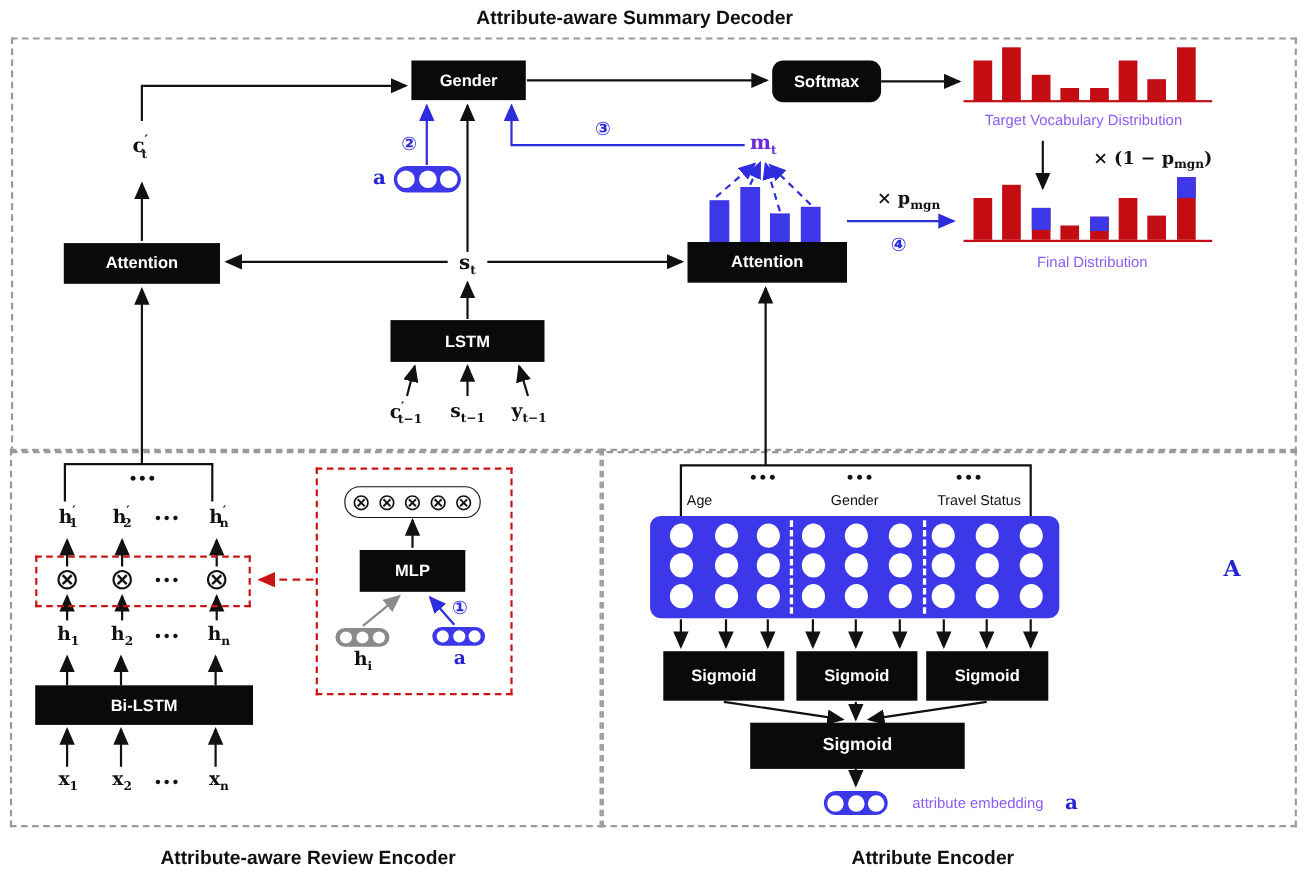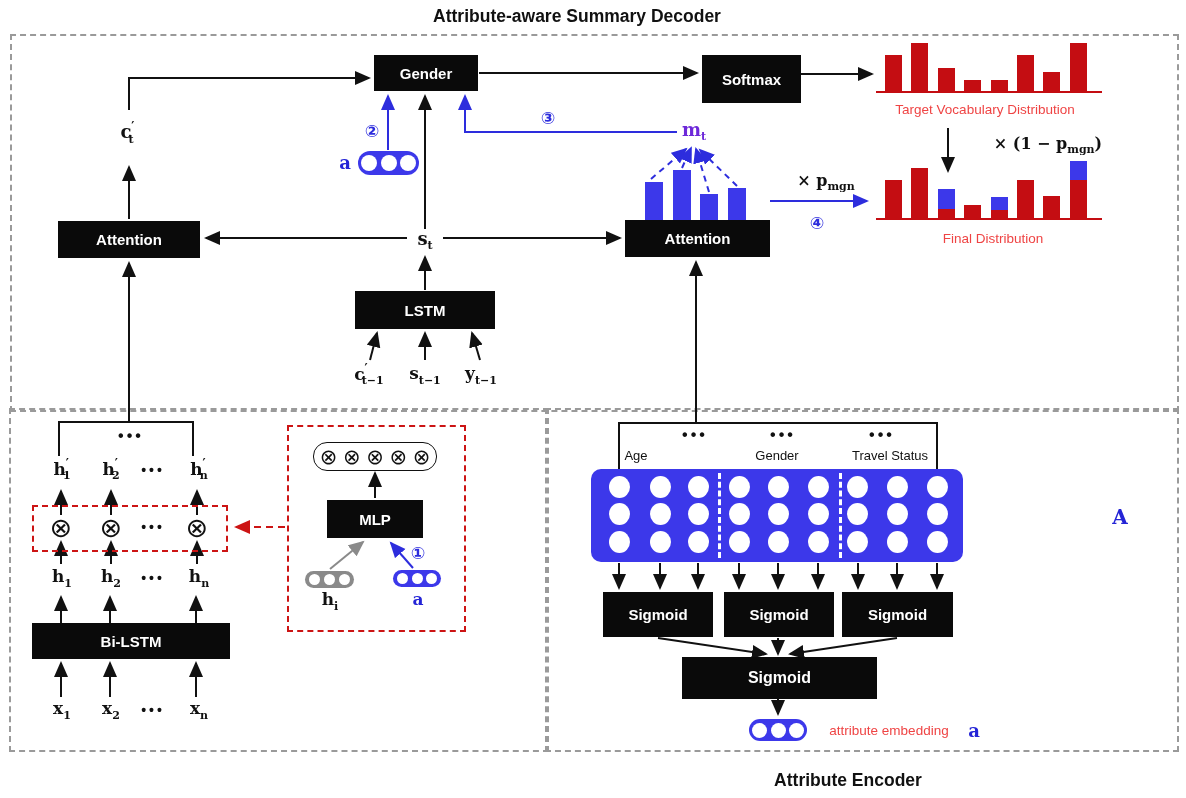--- a/index.html
+++ b/index.html
@@ -12,21 +12,21 @@
   .dashedbox{position:absolute;border:2px dashed #9a9a9a;}
   .reddash{position:absolute;border:2px dashed #cc1414;}
   .math{font-family:"DejaVu Serif",serif;font-weight:bold;font-size:17px;color:#111;}
   .math sub{font-size:11px;}
   .math sub.primed{margin-left:-6px;}
   .math sup.pr{font-size:12px;}
   .blue{color:#2424d6;}
   .step{font-family:"DejaVu Sans",sans-serif;font-weight:bold;font-size:17px;color:#2d2ddd;}
   .dots{font-weight:bold;font-size:14px;letter-spacing:3px;color:#111;}
   .small-lbl{font-size:13px;color:#111;}
-  .dist-lbl{font-size:13.5px;color:#ef4444;}
+  .dist-lbl{font-size:13.5px;color:#8b5cf6;}
   .otimes{font-family:"DejaVu Sans",sans-serif;color:#111;}
   .chart{position:absolute;}
   .baseline{position:absolute;height:2px;background:#c40d12;}
   .pill{position:absolute;display:flex;align-items:center;justify-content:space-evenly;border-radius:12px;}
   .pill .c{background:#fff;border-radius:50%;}
   .pill.bluepill{background:#3c38ea;}
   .pill.graypill{background:#8a8a8a;}
   .otimes-pill{position:absolute;border:1.6px solid #111;border-radius:14px;background:#fff;
                display:flex;align-items:center;justify-content:space-evenly;}
   .memory{position:absolute;background:#3c38ea;border-radius:10px;}
@@ -39,20 +39,21 @@
 </head>
 <body>
 
 <div id="stage">
 
   <div class="dashedbox" style="left:10px;top:34px;width:1165px;height:374px;"></div>
   <div class="dashedbox" style="left:9px;top:408px;width:536px;height:340px;"></div>
   <div class="dashedbox" style="left:545px;top:408px;width:630px;height:340px;"></div>
 
   <div class="lbl ttl" style="left:577px;top:16px;">Attribute-aware Summary Decoder</div>
+  <div class="lbl ttl" style="left:280px;top:780px;">Attribute-aware Review Encoder</div>
   <div class="lbl ttl" style="left:848px;top:780px;">Attribute Encoder</div>
 
   <svg class="connectors" width="1186" height="798" viewBox="0 0 1186 798">
     <defs>
       <marker id="ab" markerWidth="9" markerHeight="8" refX="7" refY="3.5" orient="auto">
           <path d="M0,0 L8,3.5 L0,7 z" fill="#111"></path>
         </marker>
       <marker id="abl" markerWidth="9" markerHeight="8" refX="7" refY="3.5" orient="auto">
           <path d="M0,0 L8,3.5 L0,7 z" fill="#2d2ddd"></path>
         </marker>
@@ -123,21 +124,21 @@
       <path d="M737,186 L700,150" marker-end="url(#abl)"></path>
     </g>
     <g stroke="#cc1414" stroke-width="2" stroke-dasharray="7 5" fill="none">
       <path d="M285,527 L236,527" marker-end="url(#ar)"></path>
     </g>
   </svg>
 
   <div class="blackbox" style="left:374px;top:55px;width:104px;height:36px;">
     <span>Gender</span>
   </div>
-  <div class="blackbox" style="left:702px;top:55px;width:99px;height:48px;">
+  <div class="blackbox" style="left:702px;top:55px;width:99px;height:38px;border-radius:10px;">
     <span>Softmax</span>
   </div>
   <div class="blackbox" style="left:58px;top:221px;width:142px;height:37px;">
     <span>Attention</span>
   </div>
   <div class="blackbox" style="left:625px;top:220px;width:145px;height:37px;">
     <span>Attention</span>
   </div>
   <div class="blackbox" style="left:355px;top:291px;width:140px;height:38px;">
     <span>LSTM</span>

